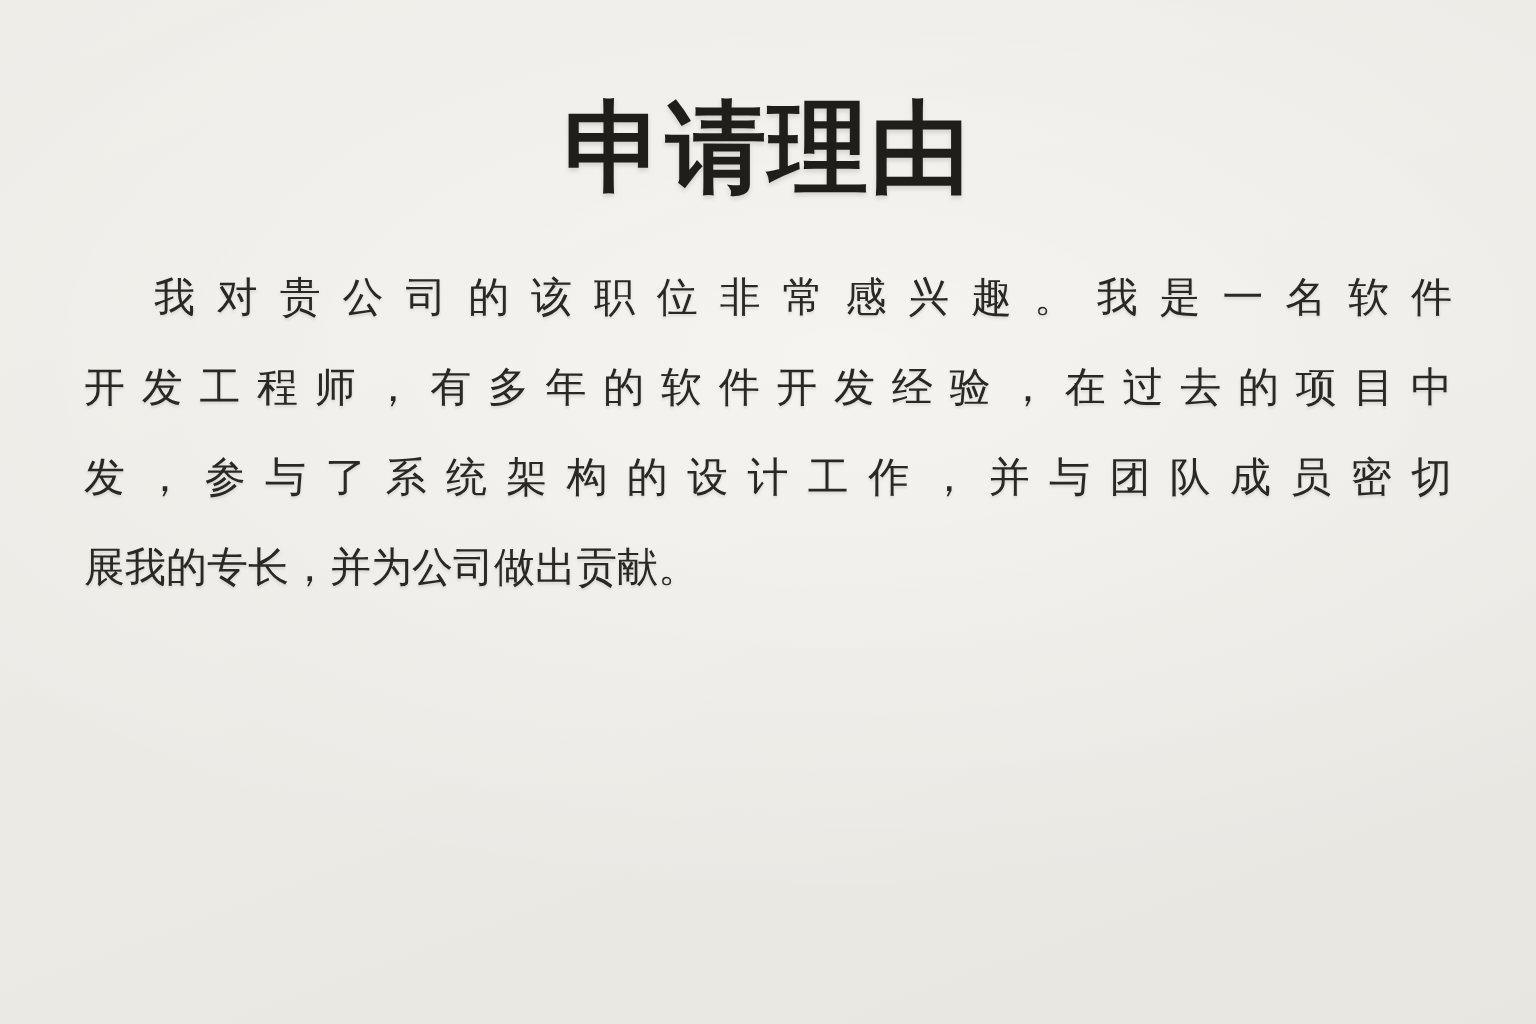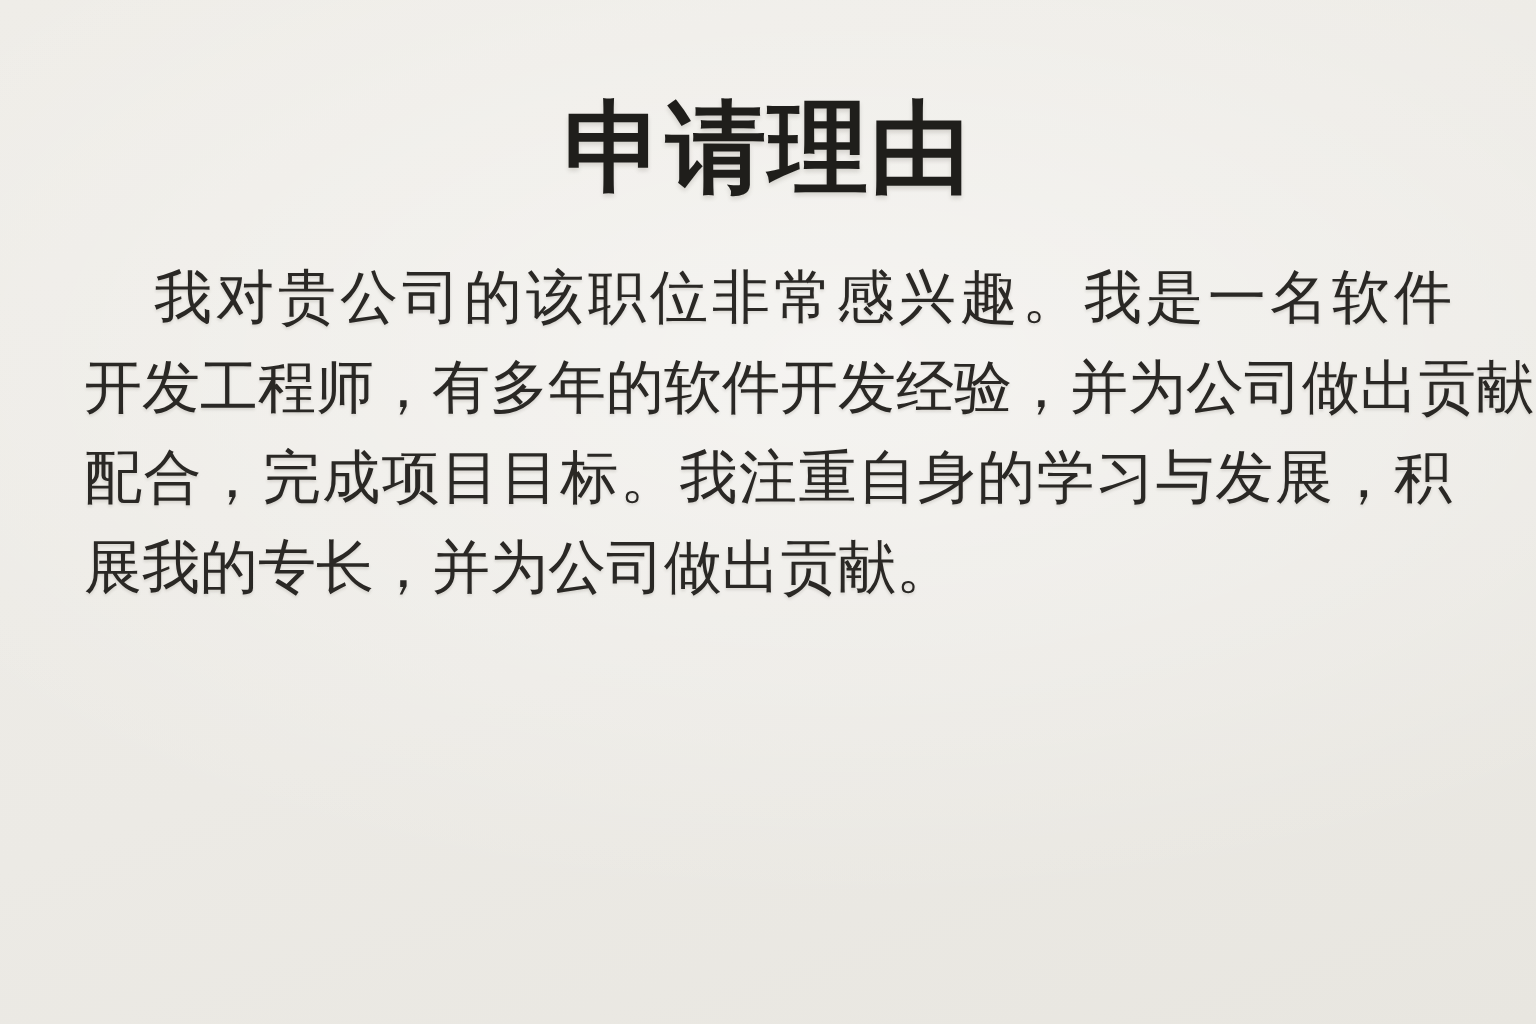--- a/index.html
+++ b/index.html
@@ -28,21 +28,21 @@
     text-align: center;
     font-size: 100px;
     line-height: 1.1;
     font-weight: 800;
     letter-spacing: 2px;
     color: #1F1E1B;
     text-shadow: 0 3px 4px rgba(80, 72, 60, 0.18);
   }
   .paragraph {
     margin: 50px 84px 0 84px;
-    font-size: 58px;
+    font-size: 41px;
     line-height: 90px;
     font-weight: 500;
     color: #2A2825;
     text-shadow: 0 2px 3px rgba(80, 72, 60, 0.16);
   }
   .paragraph .line {
     text-align: justify;
     text-align-last: justify;
     text-justify: inter-character;
     white-space: nowrap;
@@ -55,17 +55,17 @@
   }
 </style>
 </head>
 <body>
 
 <div class="page">
   <h1 class="title">申请理由</h1>
 
   <div class="paragraph">
     <div class="line first">我对贵公司的该职位非常感兴趣。我是一名软件</div>
-    <div class="line">开发工程师，有多年的软件开发经验，并为公司做出贡献</div>
-    <div class="line">配合，完成项目目标。我注重自身的学习与发展，积</div>
+    <div class="line">开发工程师，有多年的软件开发经验，在过去的项目中</div>
+    <div class="line">发，参与了系统架构的设计工作，并与团队成员密切</div>
     <div class="line last">展我的专长，并为公司做出贡献。</div>
   </div>
 </div>
 
 </body></html>

